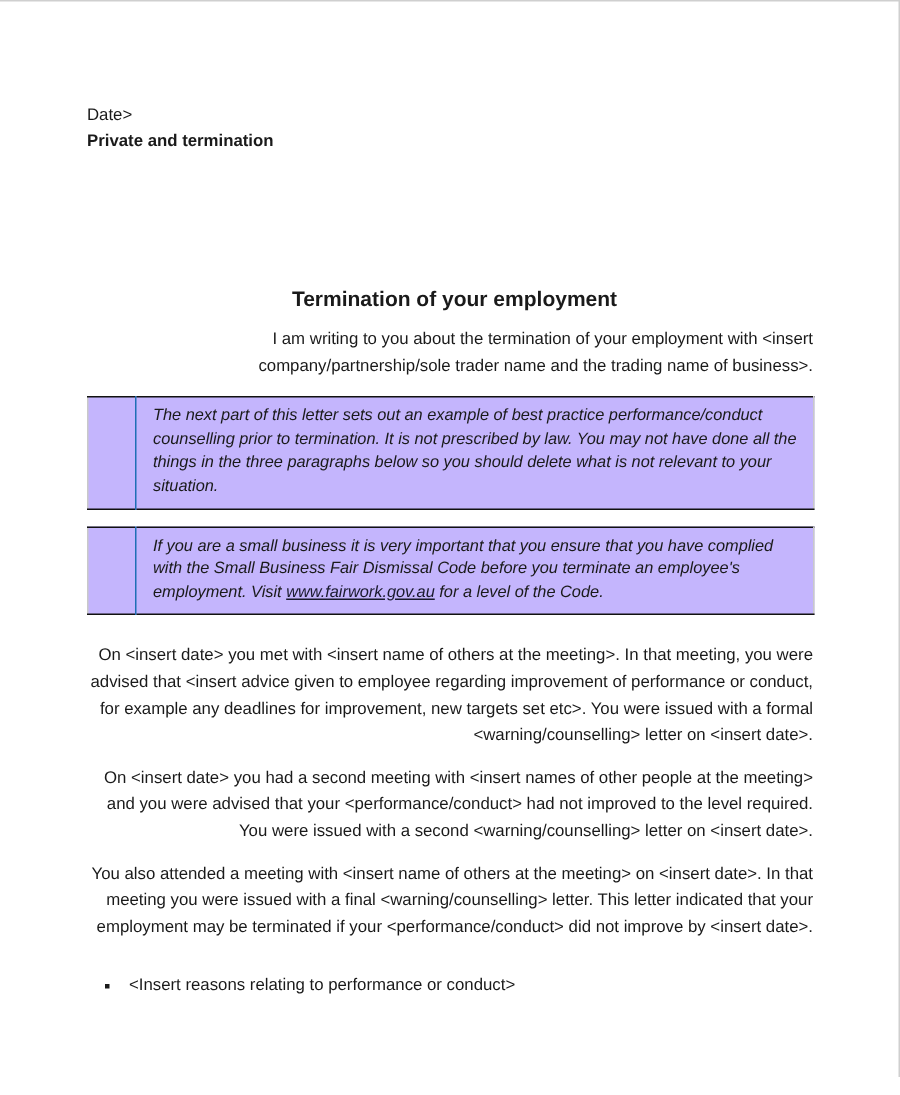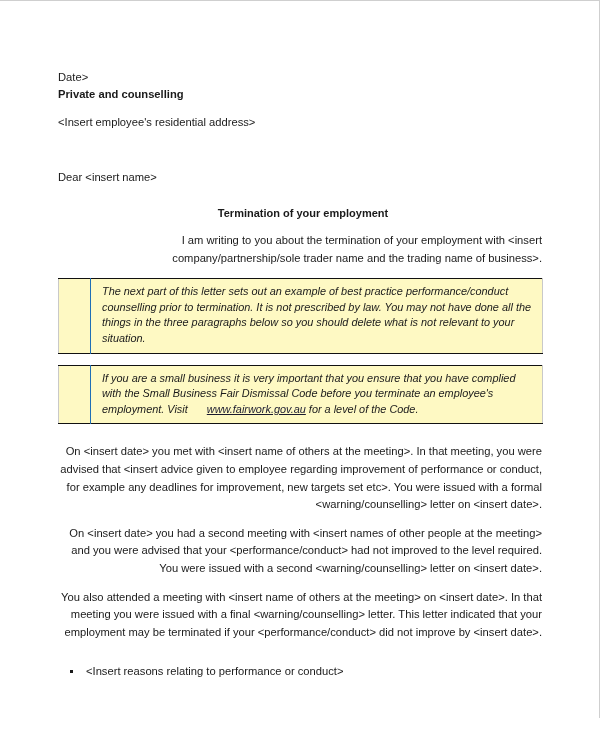--- a/index.html
+++ b/index.html
@@ -43,64 +43,64 @@
   .bold {
     font-weight: bold;
   }
 
   .gap-sm { height: 11px; }
   .gap-md { height: 19px; }
   .gap-lg { height: 38px; }
 
   .doc-title {
     text-align: center;
-    font-size: 11px;
+    font-size: 14px;
     font-weight: bold;
     line-height: 16px;
     margin-left: 6px;
+    margin-top: 20px;
   }
 
   .para {
     font-size: 11.2px;
     line-height: 17.6px;
     text-align: right;
     color: #1a1a1a;
   }
 
   
   .callout {
     display: table;
     table-layout: fixed;
     width: 484px;
     border-collapse: collapse;
     border-top: 1.6px solid #111111;
     border-bottom: 1.6px solid #111111;
     border-left: 1px solid #c9c9c9;
     border-right: 1px solid #c9c9c9;
-    background: #fef9c3;
+    background: #c4b5fd;
   }
   .callout-row { display: table-row; }
   .callout-spacer {
     display: table-cell;
     width: 31px;
     border-right: 1.6px solid #1f6fb5;
   }
   .callout-body {
     display: table-cell;
     padding: 5px 9px 6px 11px;
     font-size: 10.9px;
     line-height: 15.6px;
     font-style: italic;
     color: #1a1a1a;
     vertical-align: top;
   }
   .callout-link {
     color: #1a1a2e;
     font-style: italic;
-    margin-left: 16px;
   }
 
   ul.reasons {
     list-style: none;
     margin: 0;
     padding: 0;
   }
   ul.reasons li {
     position: relative;
     padding-left: 28px;
@@ -119,29 +119,27 @@
     background: #1a1a1a;
   }
 </style>
 </head>
 <body>
 
 <div class="page">
   <div class="content">
 
     <div class="line">Date&gt;</div>
-    <div class="line bold">Private and counselling</div>
+    <div class="line bold">Private and termination</div>
 
     <div class="gap-sm"></div>
 
-    <div class="line">&lt;Insert employee's residential address&gt;</div>
 
     <div class="gap-lg"></div>
 
-    <div class="line">Dear &lt;insert name&gt;</div>
 
     <div class="gap-md"></div>
 
     <div class="doc-title">Termination of your employment</div>
 
     <div class="gap-sm"></div>
 
     <div class="para">I am writing to you about the termination of your employment with &lt;insert company/partnership/sole trader name and the trading name of business&gt;.</div>
 
     <div class="gap-sm"></div>

